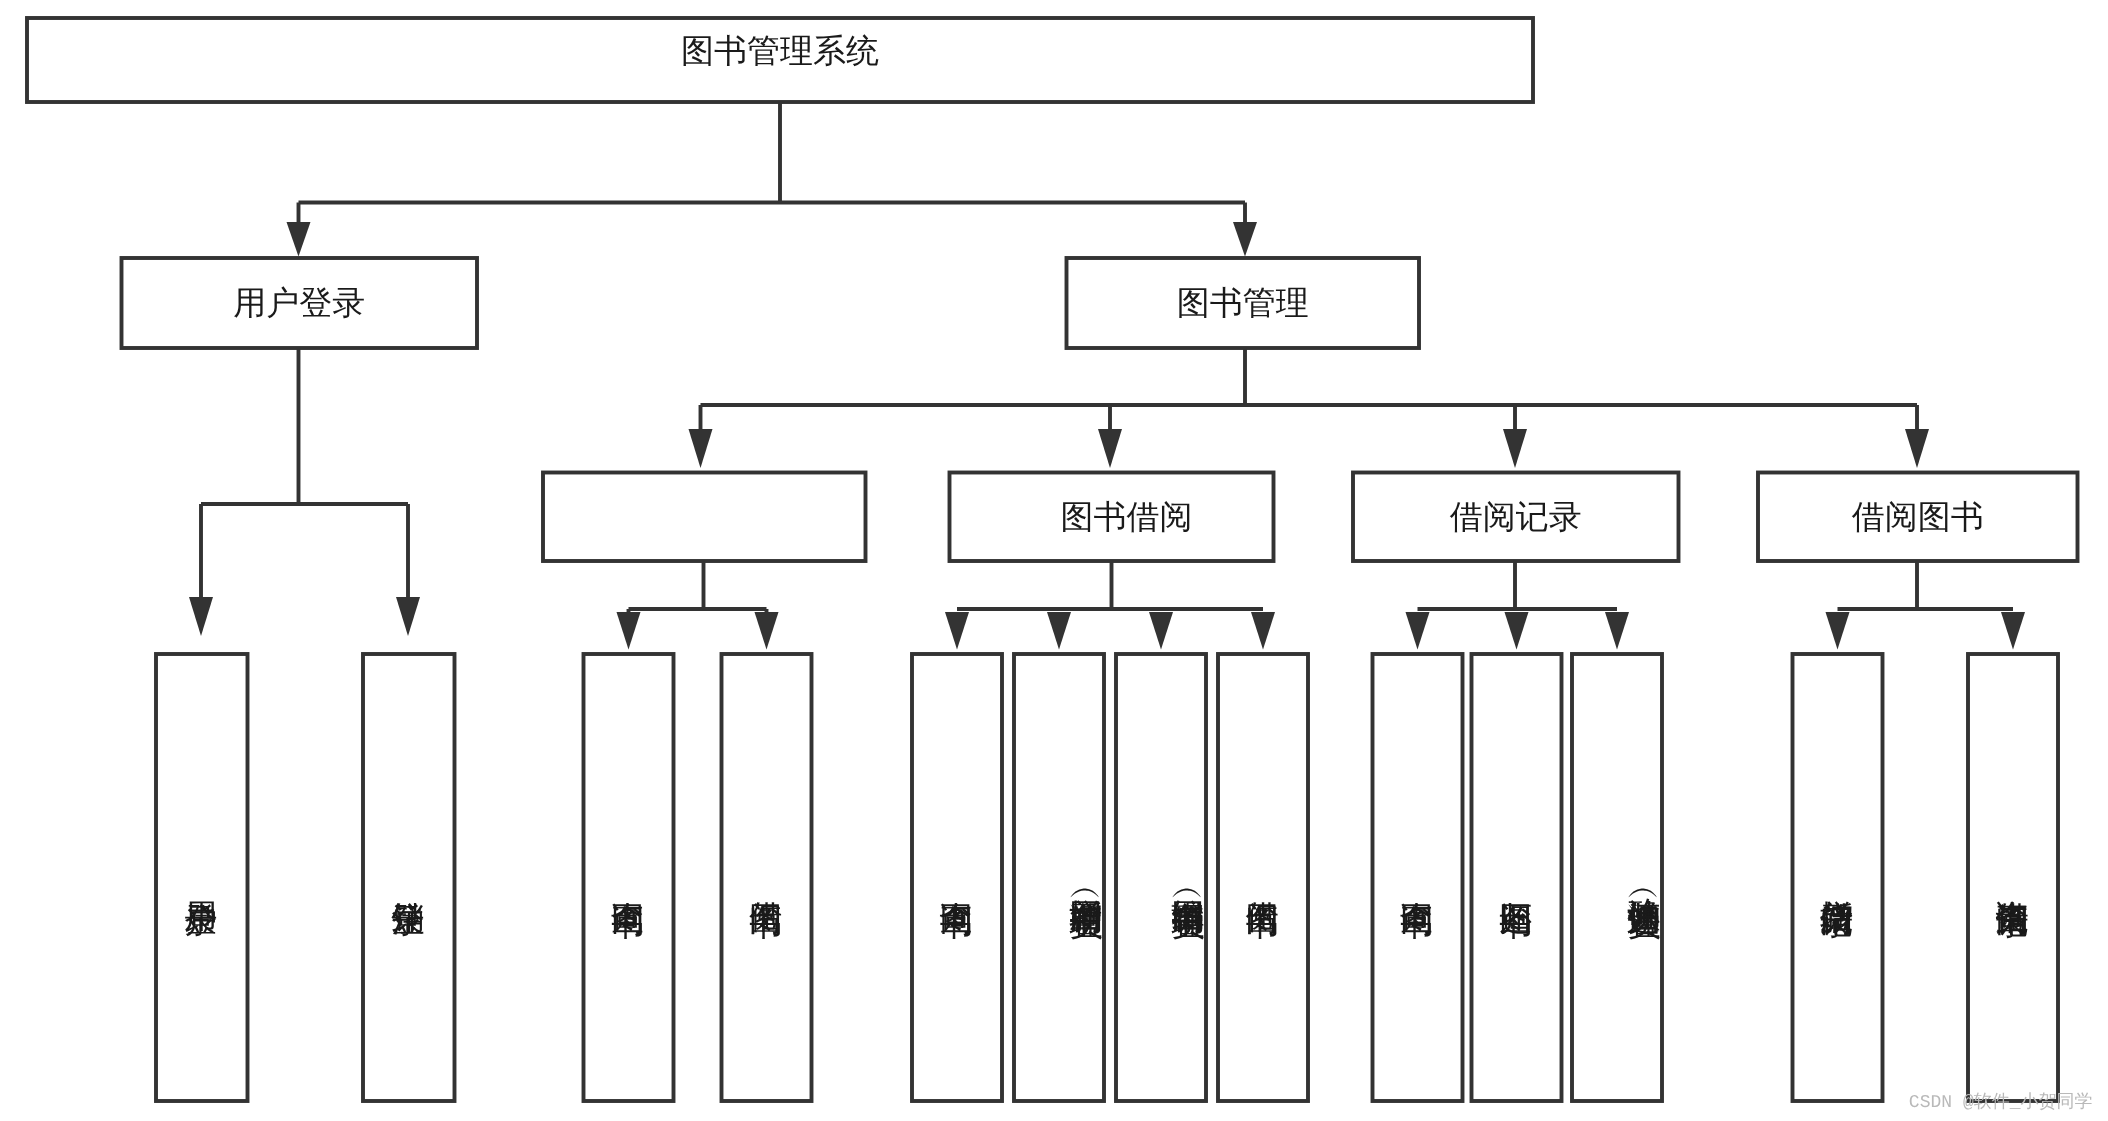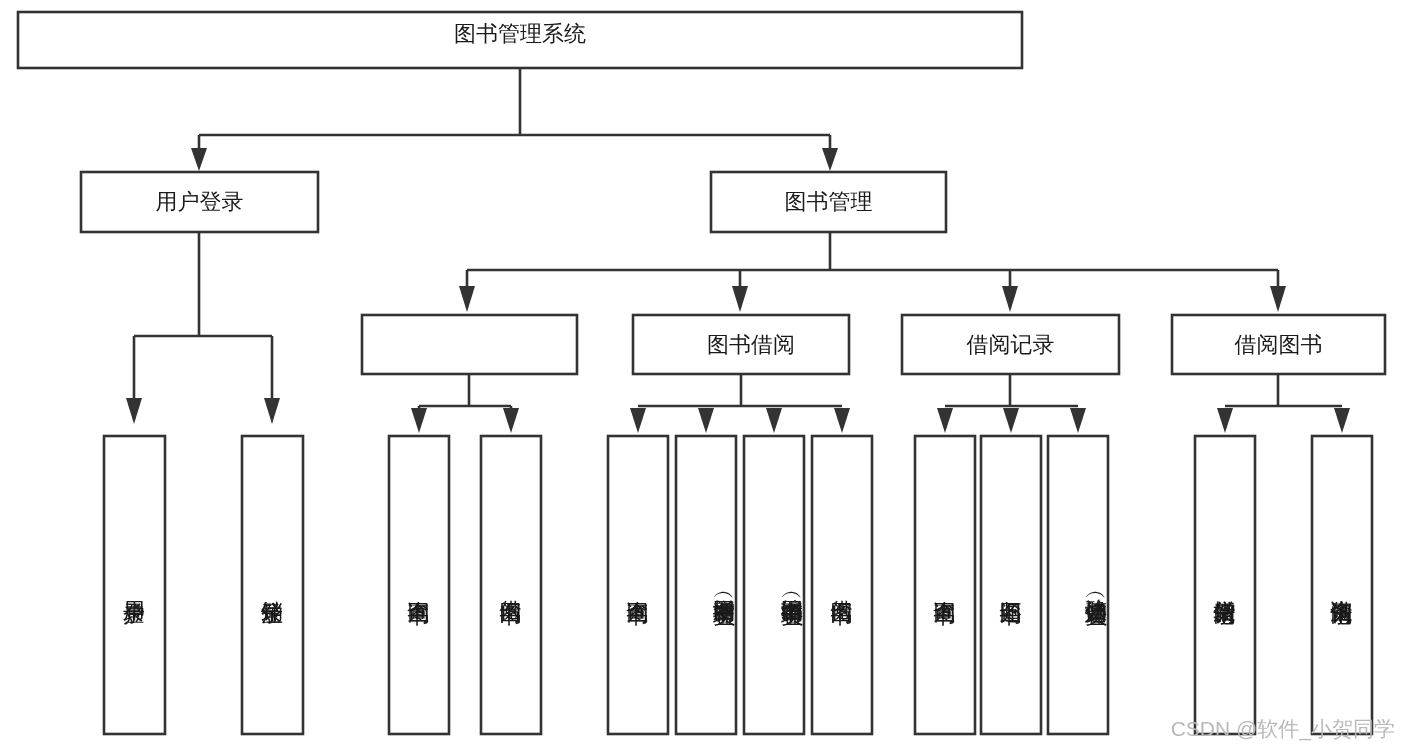--- a/index.html
+++ b/index.html
@@ -60,22 +60,22 @@
     display: flex;
     align-items: center;
     justify-content: center;
     white-space: nowrap;
     pointer-events: none;
   }
   #watermark {
     position: absolute;
     right: 10px;
     bottom: 4px;
-    font-family: Liberation Sans, sans-serif;
-    font-size: 21px;
+    font-family: Liberation Mono, monospace;
+    font-size: 12px;
     color: #b9b9b9;
     white-space: nowrap;
     pointer-events: none;
   }
 </style>
 </head>
 <body>
 
 <div id="diagram-root">
 

